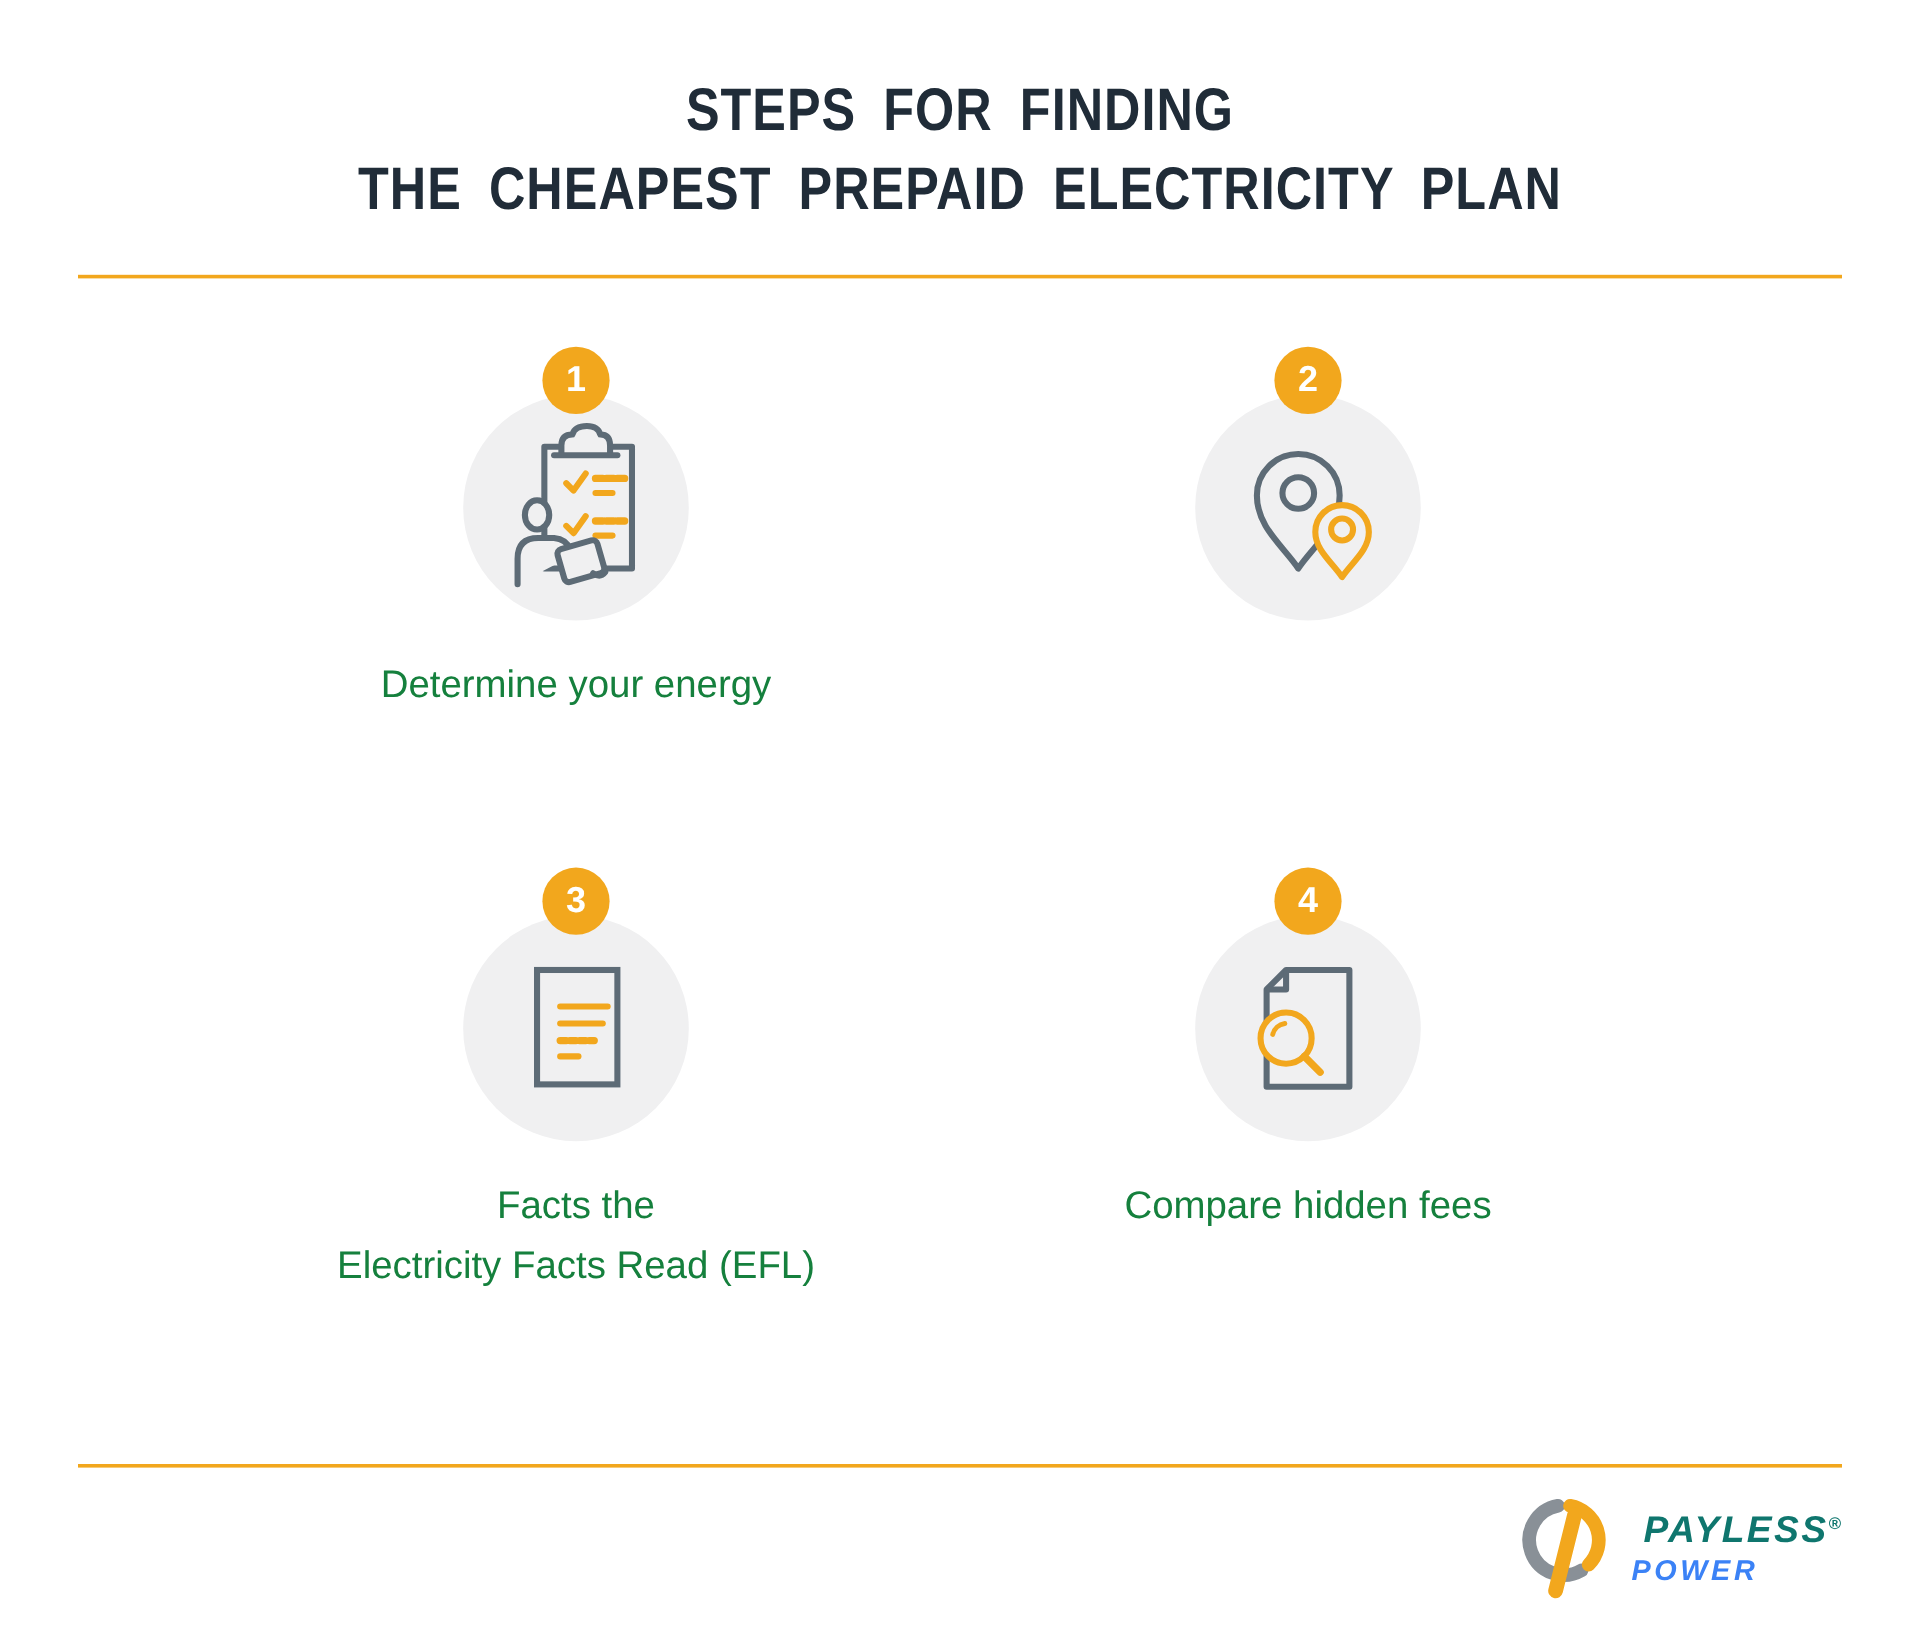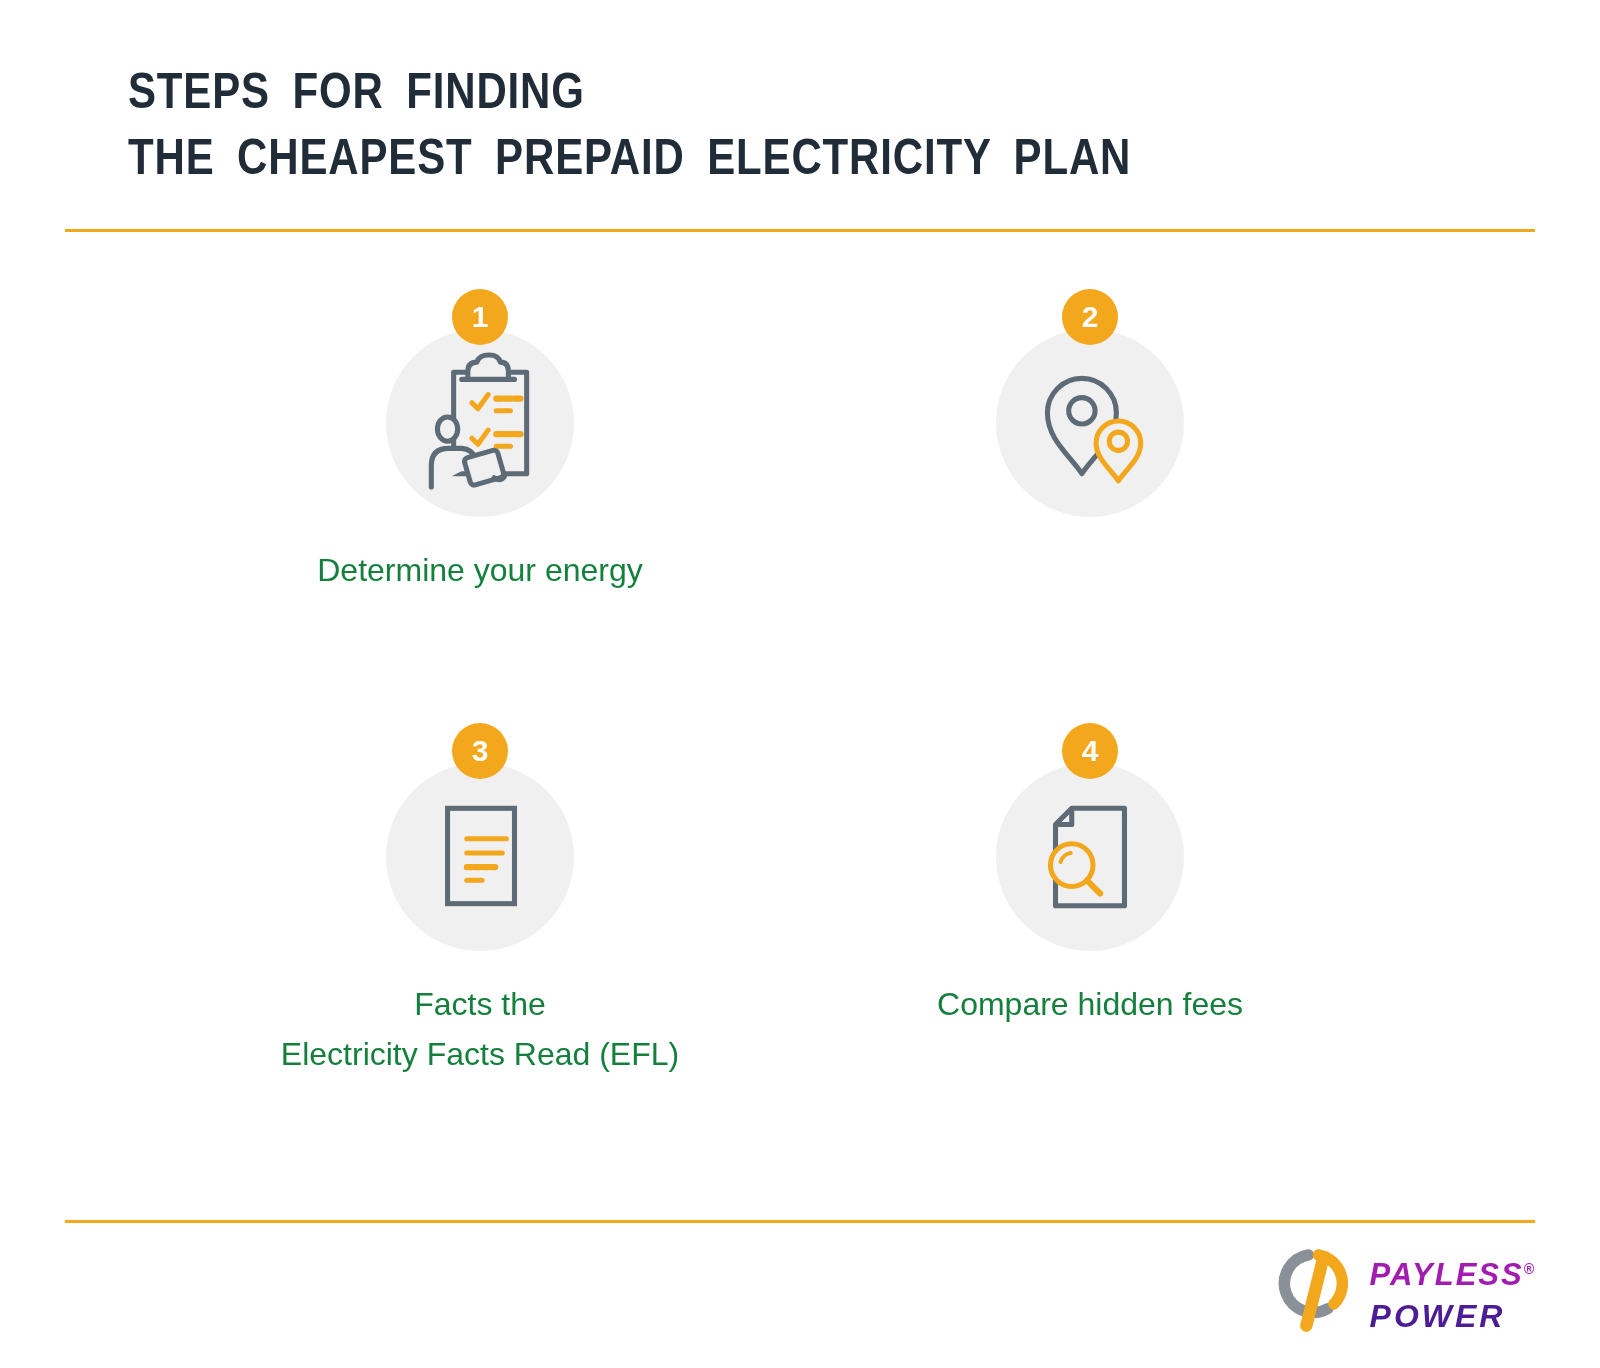--- a/index.html
+++ b/index.html
@@ -2,21 +2,21 @@
 <html><head>
 <meta charset="utf-8">
 <style>
   html,body{margin:0;padding:0;background:#ffffff;}
   .canvas{
     position:relative;width:1600px;height:1368px;background:#ffffff;
     font-family:"Liberation Sans",sans-serif;overflow:hidden;
   }
   
   .title{
-    position:absolute;top:58px;left:0;width:1600px;text-align:left;
+    position:absolute;top:58px;left:0;width:1600px;text-align:center;
     color:#202c38;font-weight:bold;
   }
   .title .tline{
     display:block;font-size:50px;line-height:66px;letter-spacing:1px;
     word-spacing:12px;transform:scaleX(0.84);transform-origin:50% 50%;
     white-space:nowrap;
   }
   
   .divider{position:absolute;left:65px;width:1470px;height:3px;background:#f2a71d;}
   .divider.top{top:229px;}
@@ -42,26 +42,26 @@
     font-size:32px;line-height:50px;white-space:nowrap;
   }
   .caption span{display:block;}
   
   .logo{
     position:absolute;top:1243px;right:64px;
     display:flex;align-items:center;gap:10px;
   }
   .logo-text{display:flex;flex-direction:column;justify-content:center;}
   .brand-top{
-    color:#a21caf;font-size:31px;font-weight:bold;font-style:italic;
-    letter-spacing:2px;line-height:47px;white-space:nowrap;
+    color:#0f766e;font-size:31px;font-weight:bold;font-style:italic;
+    letter-spacing:2px;line-height:33px;white-space:nowrap;margin-left:10px;
   }
   .brand-top sup{font-size:14px;vertical-align:super;}
   .brand-bottom{
-    color:#4c1d95;font-size:32px;font-weight:bold;font-style:italic;
+    color:#3b82f6;font-size:24px;font-weight:bold;font-style:italic;
     letter-spacing:3px;line-height:37px;white-space:nowrap;
   }
   svg{display:block;}
 </style>
 </head>
 <body>
 
 <div class="canvas">
 
   <div class="title">

